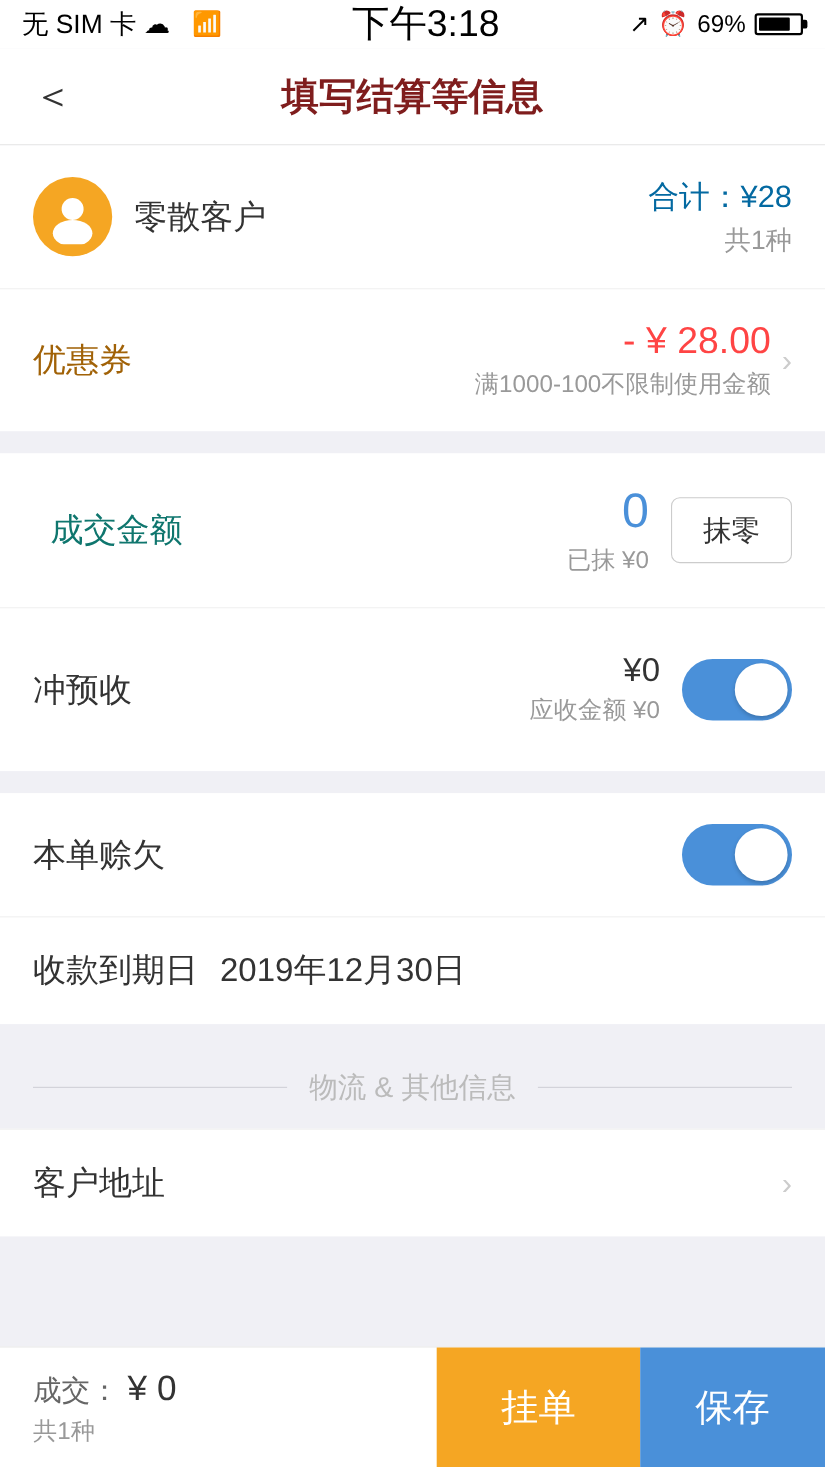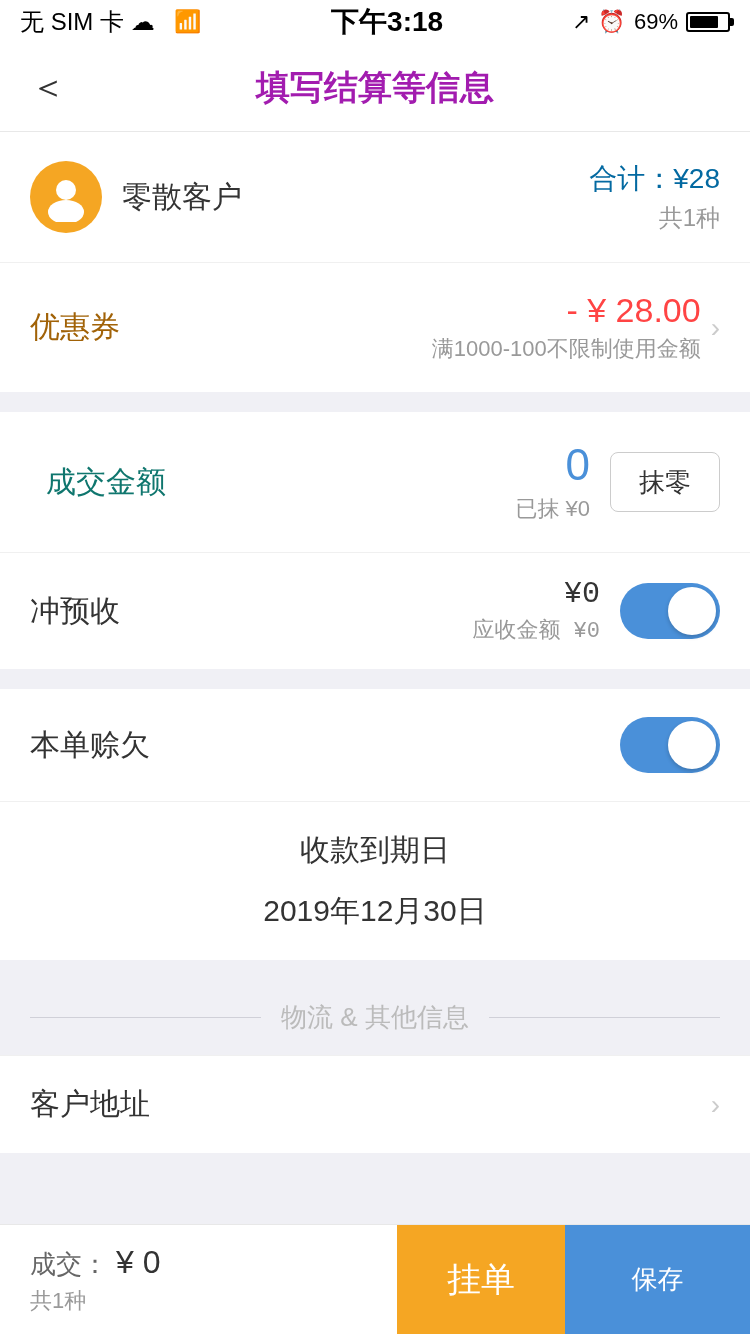--- a/index.html
+++ b/index.html
@@ -19,21 +19,21 @@
       height: 44px;
       background: #fff;
       display: flex;
       align-items: center;
       justify-content: space-between;
       padding: 0 20px;
       font-size: 24px;
       color: #000;
     }
     .status-left { display: flex; align-items: center; gap: 20px; }
-    .status-center { font-weight: 700; font-size: 28px; }
+    .status-center { font-weight: 400; font-size: 34px; }
     .status-right { display: flex; align-items: center; gap: 8px; font-size: 22px; }
 
     
     .nav-bar {
       height: 88px;
       background: #fff;
       display: flex;
       align-items: center;
       justify-content: center;
       border-bottom: 1px solid #e8e8e8;
@@ -43,21 +43,21 @@
     .nav-back {
       position: absolute;
       left: 30px;
       font-size: 36px;
       color: #333;
       cursor: pointer;
     }
     .nav-title {
       font-size: 34px;
       font-weight: 600;
-      color: #a21caf;
+      color: #7f1d1d;
     }
 
     
     .section {
       background: #fff;
       margin-bottom: 20px;
     }
 
     
     .customer-row {
@@ -122,26 +122,25 @@
       font-size: 26px;
       color: #333;
       display: flex;
       align-items: center;
       justify-content: center;
       cursor: pointer;
     }
 
     
     .prepay-row {
-      padding: 24px 30px;
+      padding: 40px 30px;
       display: flex;
       align-items: center;
       justify-content: space-between;
       border-top: 1px solid #f0f0f0;
-      font-family: Liberation Mono, monospace;
     }
     .prepay-label { font-size: 30px; color: #333; }
     .prepay-right { display: flex; align-items: center; gap: 20px; }
     .prepay-value-block { text-align: right; }
     .prepay-amount { font-size: 30px; color: #333; font-weight: 500; }
     .prepay-receivable { font-size: 22px; color: #999; margin-top: 4px; }
 
     
     .toggle {
       width: 100px;
@@ -168,24 +167,23 @@
       display: flex;
       align-items: center;
       justify-content: space-between;
     }
     .debt-label { font-size: 30px; color: #333; }
 
     
     .duedate-row {
       padding: 28px 30px;
       display: flex;
-      align-items: center;
+      align-items: flex-start;
       gap: 20px;
       border-top: 1px solid #f0f0f0;
-      flex-direction: column;
     }
     .duedate-label { font-size: 30px; color: #333; }
     .duedate-value { font-size: 30px; color: #333; }
 
     
     .logistics-divider {
       background: #f0f0f5;
       padding: 20px 30px;
       display: flex;
       align-items: center;
@@ -225,39 +223,39 @@
     }
     .bottom-info {
       flex: 1;
       padding: 0 30px;
     }
     .bottom-deal-row { display: flex; align-items: baseline; gap: 8px; }
     .bottom-deal-label { font-size: 26px; color: #666; }
     .bottom-deal-value { font-size: 32px; color: #333; font-weight: 500; }
     .bottom-count { font-size: 22px; color: #999; margin-top: 4px; }
     .btn-hold {
-      width: 168px;
+      width: 185px;
       height: 110px;
       background: #f5a623;
       display: flex;
       align-items: center;
       justify-content: center;
       font-size: 34px;
       color: #fff;
       font-weight: 500;
       cursor: pointer;
     }
     .btn-save {
-      width: 185px;
+      width: 168px;
       height: 110px;
       background: #4a90d9;
       display: flex;
       align-items: center;
       justify-content: center;
-      font-size: 26px;
+      font-size: 34px;
       color: #fff;
       font-weight: 500;
       cursor: pointer;
     }
 
     .wifi-icon { font-size: 22px; }
     .battery { 
       display: inline-block;
       width: 44px; height: 20px;
       border: 2px solid #000;

